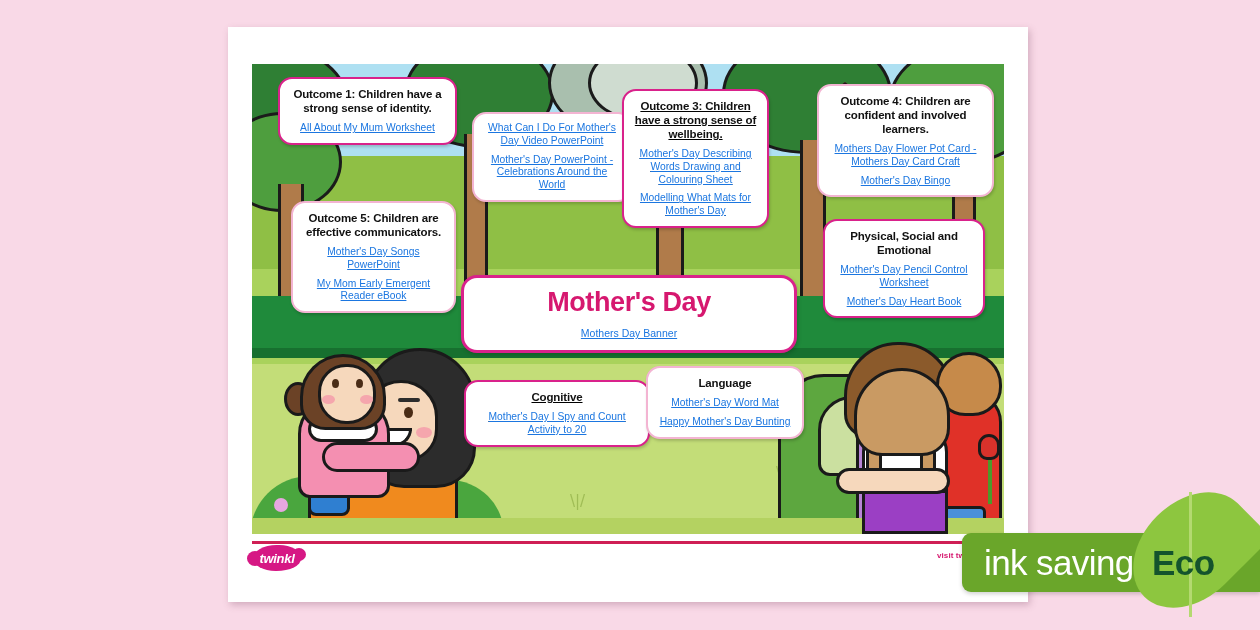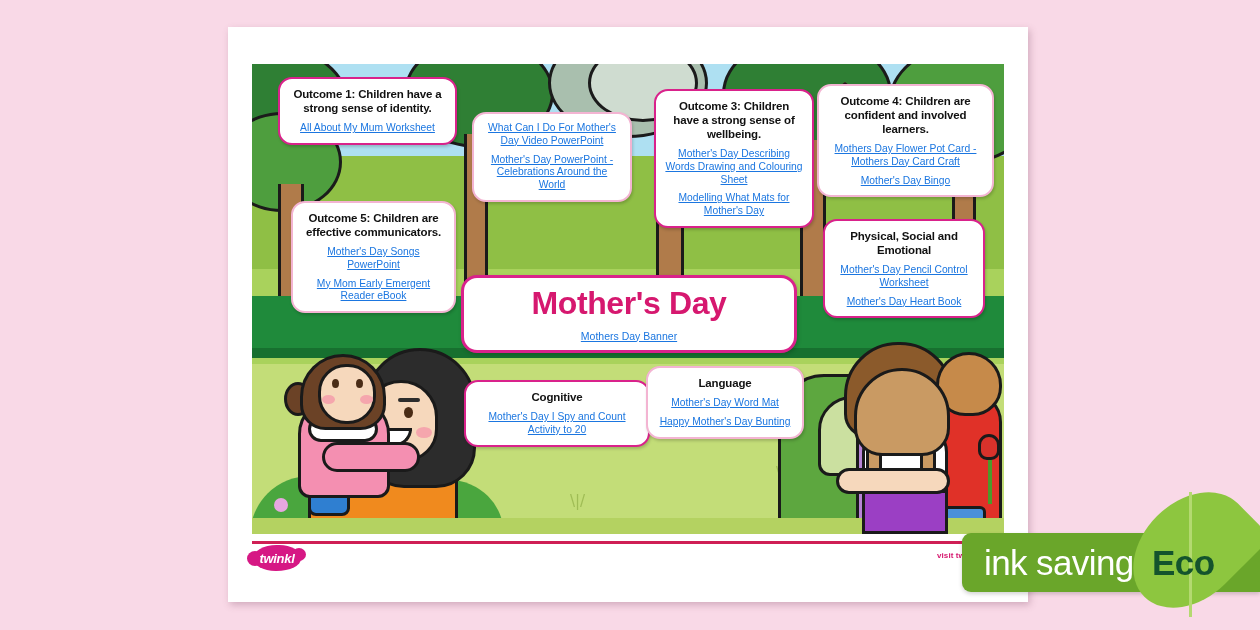--- a/index.html
+++ b/index.html
@@ -77,21 +77,21 @@
   .card a:last-child { margin-bottom:0; }
 
   
   .title-card {
     position:absolute; left:462px; top:275px; width:336px; height:78px;
     background:#fff; border:3px solid #d9228b; border-radius:16px;
     display:flex; flex-direction:column; align-items:center; justify-content:center;
     box-shadow:1px 2px 4px rgba(0,0,0,.18);
   }
   .title-card .big {
-    font-size:32px; font-weight:bold; color:#d6186f; letter-spacing:-.4px; line-height:1;
+    font-size:27px; font-weight:bold; color:#d6186f; letter-spacing:-.4px; line-height:1;
   }
   .title-card a { margin-top:11px; font-size:10.5px; color:#1b76e0; text-decoration:underline; }
 
   
   .rule { position:absolute; left:24px; top:541px; width:752px; height:2.5px; background:#cf1f55; }
   .logo {
     position:absolute; left:253px; top:545px; width:48px; height:26px;
   }
   .logo .blob{ position:absolute; inset:0; background:#d61884; border-radius:50% 46% 52% 48% / 52% 50% 48% 50%; }
   .logo .blob:before{content:"";position:absolute;left:-6px;top:6px;width:16px;height:15px;background:#d61884;border-radius:50%;}
@@ -229,39 +229,39 @@
       <h3>Outcome 5: Children are effective communicators.</h3>
       <a>Mother's Day Songs PowerPoint</a>
       <a>My Mom Early Emergent Reader eBook</a>
     </div>
 
     <div class="card pinklt" style="left:236px;top:85px;width:160px;">
       <a>What Can I Do For Mother's Day Video PowerPoint</a>
       <a>Mother's Day PowerPoint - Celebrations Around the World</a>
     </div>
 
-    <div class="card magenta" style="left:426px;top:62px;width:160px;">
+    <div class="card magenta" style="left:394px;top:62px;width:147px;text-decoration:underline;">
       <h3>Outcome 3: Children have a strong sense of wellbeing.</h3>
       <a>Mother's Day Describing Words Drawing and Colouring Sheet</a>
       <a>Modelling What Mats for Mother's Day</a>
     </div>
 
     <div class="card pinklt" style="left:581px;top:57px;width:177px;">
       <h3>Outcome 4: Children are confident and involved learners.</h3>
       <a>Mothers Day Flower Pot Card - Mothers Day Card Craft</a>
       <a>Mother's Day Bingo</a>
     </div>
 
     <div class="card magenta" style="left:595px;top:192px;width:162px;">
       <h3>Physical, Social and Emotional</h3>
       <a>Mother's Day Pencil Control Worksheet</a>
       <a>Mother's Day Heart Book</a>
     </div>
 
-    <div class="card magenta" style="left:236px;top:353px;width:186px;">
+    <div class="card magenta" style="left:236px;top:353px;width:186px;text-decoration:underline;">
       <h3>Cognitive</h3>
       <a>Mother's Day I Spy and Count Activity to 20</a>
     </div>
 
     <div class="card pinklt" style="left:410px;top:339px;width:158px;">
       <h3>Language</h3>
       <a>Mother's Day Word Mat</a>
       <a>Happy Mother's Day Bunting</a>
     </div>
 

